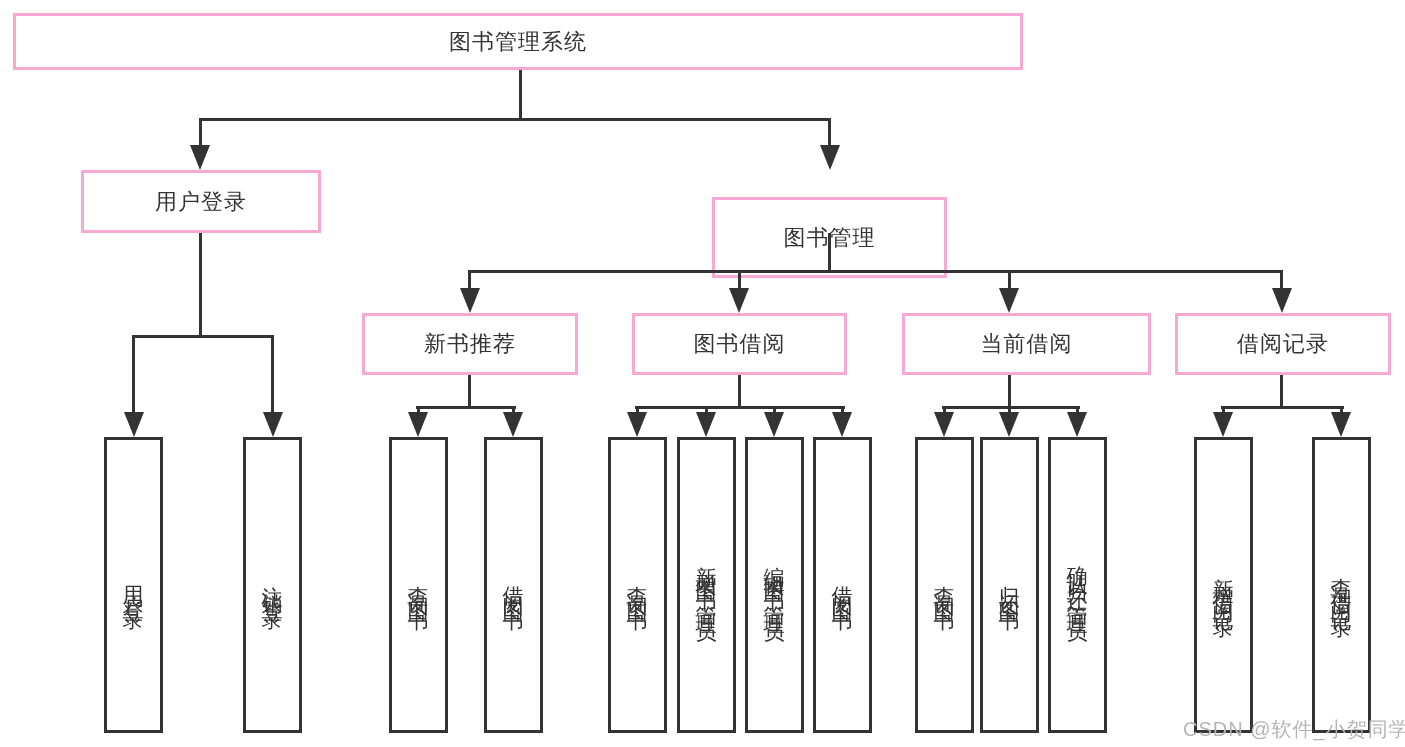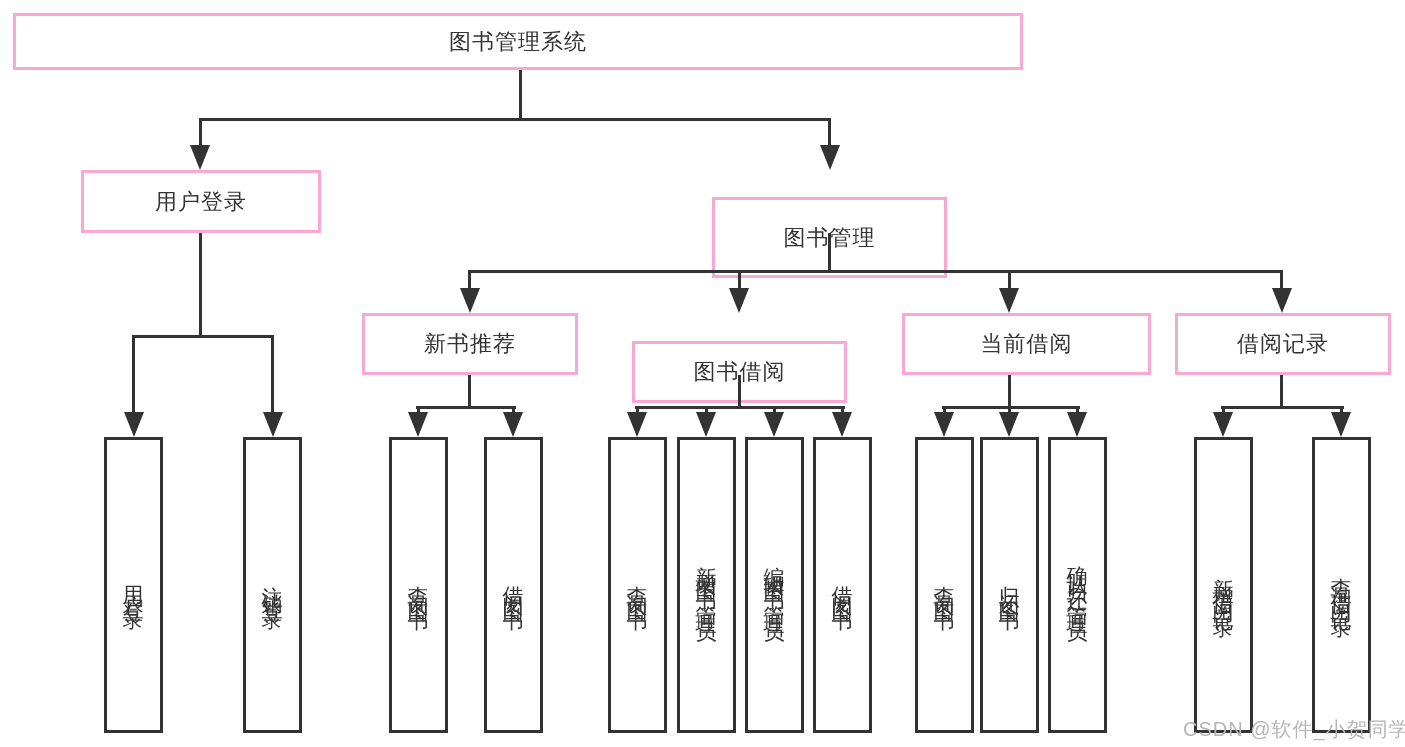--- a/index.html
+++ b/index.html
@@ -63,21 +63,21 @@
   <div class="vline" style="left:468px;top:270px;height:20px;"></div>
   <div class="arrow" style="left:460px;top:288px;"></div>
   <div class="vline" style="left:738px;top:270px;height:20px;"></div>
   <div class="arrow" style="left:729px;top:288px;"></div>
   <div class="vline" style="left:1008px;top:270px;height:20px;"></div>
   <div class="arrow" style="left:999px;top:288px;"></div>
   <div class="vline" style="left:1280px;top:270px;height:20px;"></div>
   <div class="arrow" style="left:1272px;top:288px;"></div>
 
   <div class="node" style="left:362px;top:313px;width:216px;height:62px;">新书推荐</div>
-  <div class="node" style="left:632px;top:313px;width:215px;height:62px;margin-top:28px;">图书借阅</div>
+  <div class="node" style="left:632px;top:313px;width:215px;height:62px;">图书借阅</div>
   <div class="node" style="left:902px;top:313px;width:249px;height:62px;">当前借阅</div>
   <div class="node" style="left:1175px;top:313px;width:216px;height:62px;">借阅记录</div>
 
   <div class="vline" style="left:468px;top:375px;height:33px;"></div>
   <div class="hline" style="left:416px;top:406px;width:100px;"></div>
   <div class="vline" style="left:417px;top:406px;height:9px;"></div>
   <div class="arrow" style="left:408px;top:412px;"></div>
   <div class="vline" style="left:512px;top:406px;height:9px;"></div>
   <div class="arrow" style="left:503px;top:412px;"></div>
 

